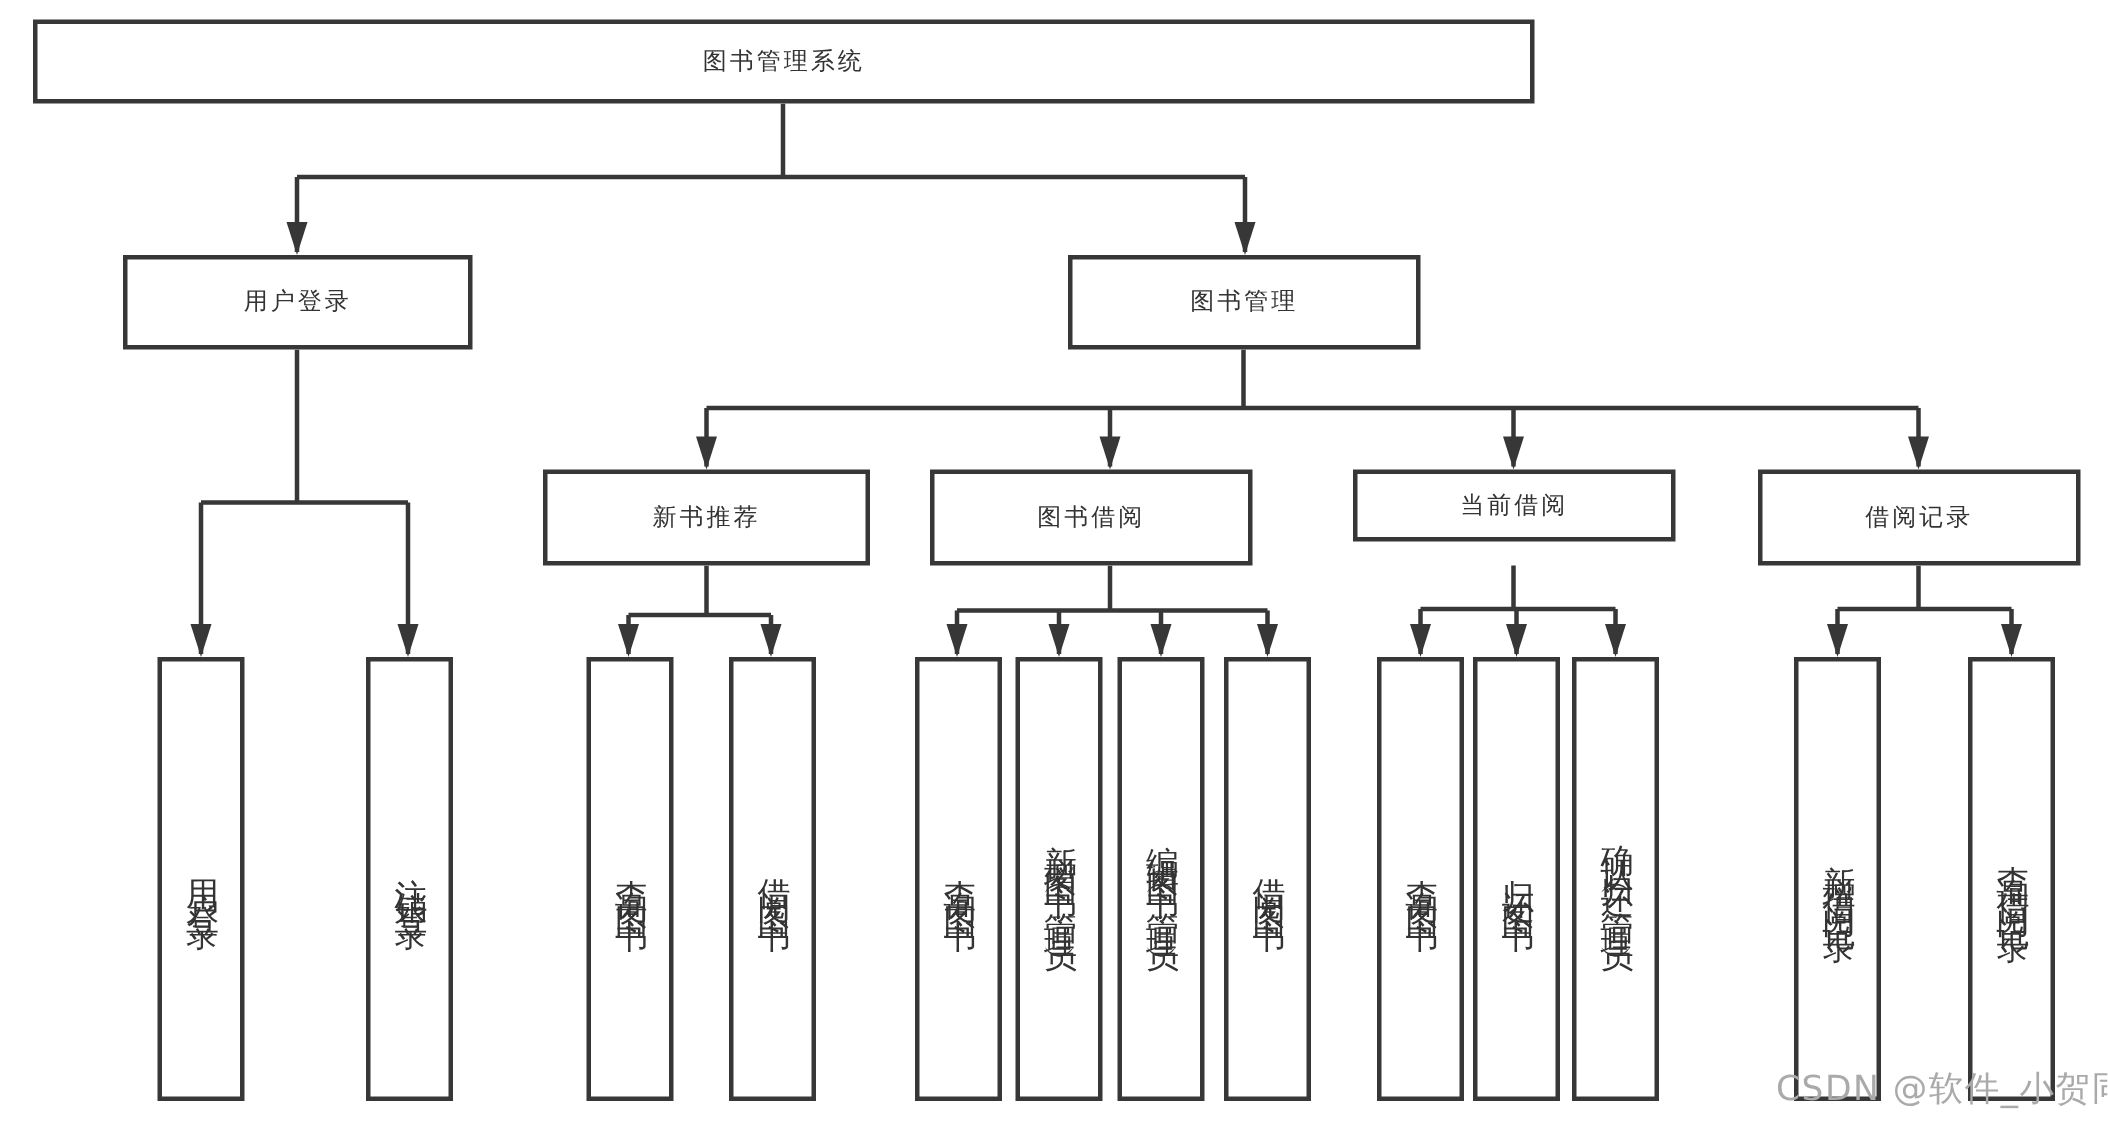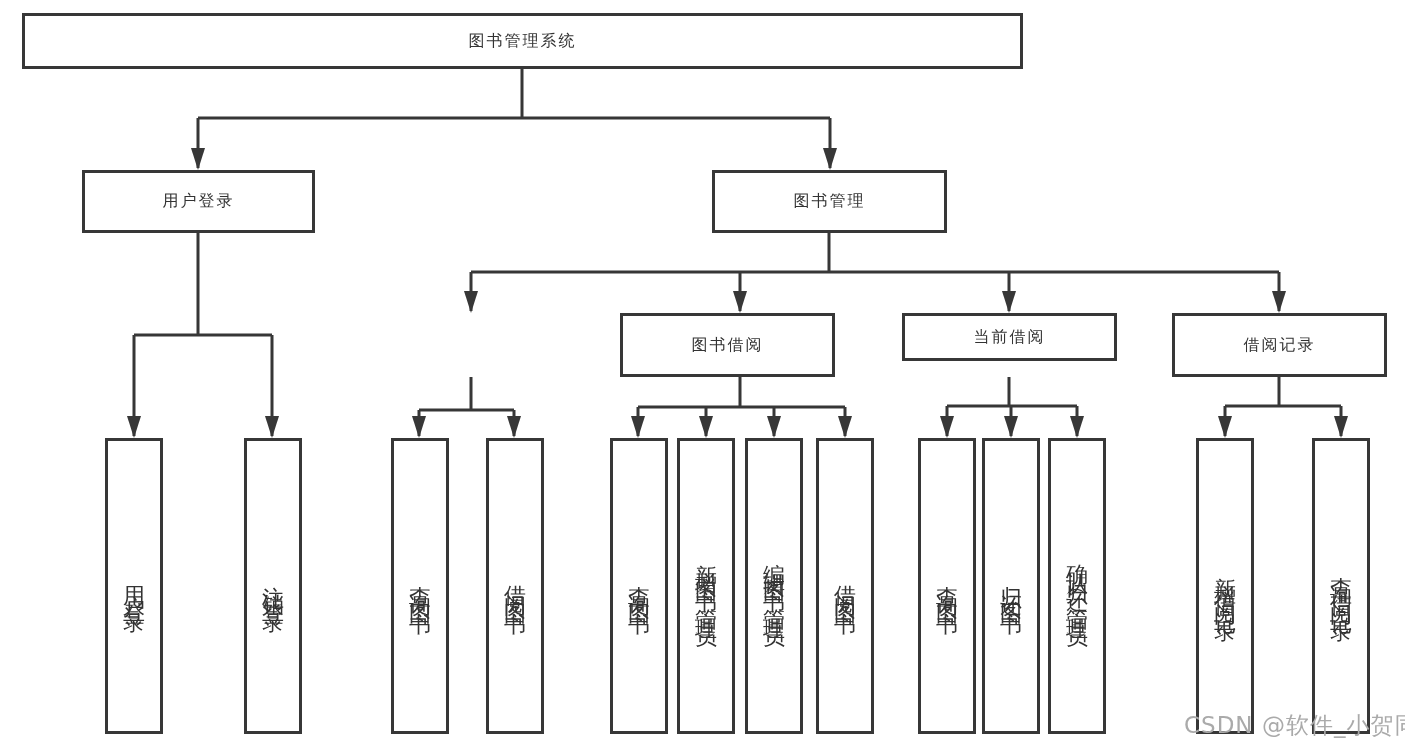--- a/index.html
+++ b/index.html
@@ -63,20 +63,21 @@
     <path d="M1279 377 V406 M1225 406 H1341 M1225 406 V436 M1341 406 V436"></path>
     <polygon points="1218,416 1232,416 1225,438"></polygon>
     <polygon points="1334,416 1348,416 1341,438"></polygon>
   </svg>
 
   <div class="node" style="left:22px;top:13px;width:1001px;height:56px;">图书管理系统</div>
 
   <div class="node" style="left:82px;top:170px;width:233px;height:63px;">用户登录</div>
   <div class="node" style="left:712px;top:170px;width:235px;height:63px;">图书管理</div>
 
+  <div class="node" style="left:362px;top:313px;width:218px;height:64px;">新书推荐</div>
   <div class="node" style="left:620px;top:313px;width:215px;height:64px;">图书借阅</div>
   <div class="node" style="left:902px;top:313px;width:215px;height:48px;">当前借阅</div>
   <div class="node" style="left:1172px;top:313px;width:215px;height:64px;">借阅记录</div>
 
   <div class="node v" style="left:105px;top:438px;width:58px;height:296px;">用户登录</div>
   <div class="node v" style="left:244px;top:438px;width:58px;height:296px;">注销登录</div>
 
   <div class="node v" style="left:391px;top:438px;width:58px;height:296px;">查询图书</div>
   <div class="node v" style="left:486px;top:438px;width:58px;height:296px;">借阅图书</div>
 

